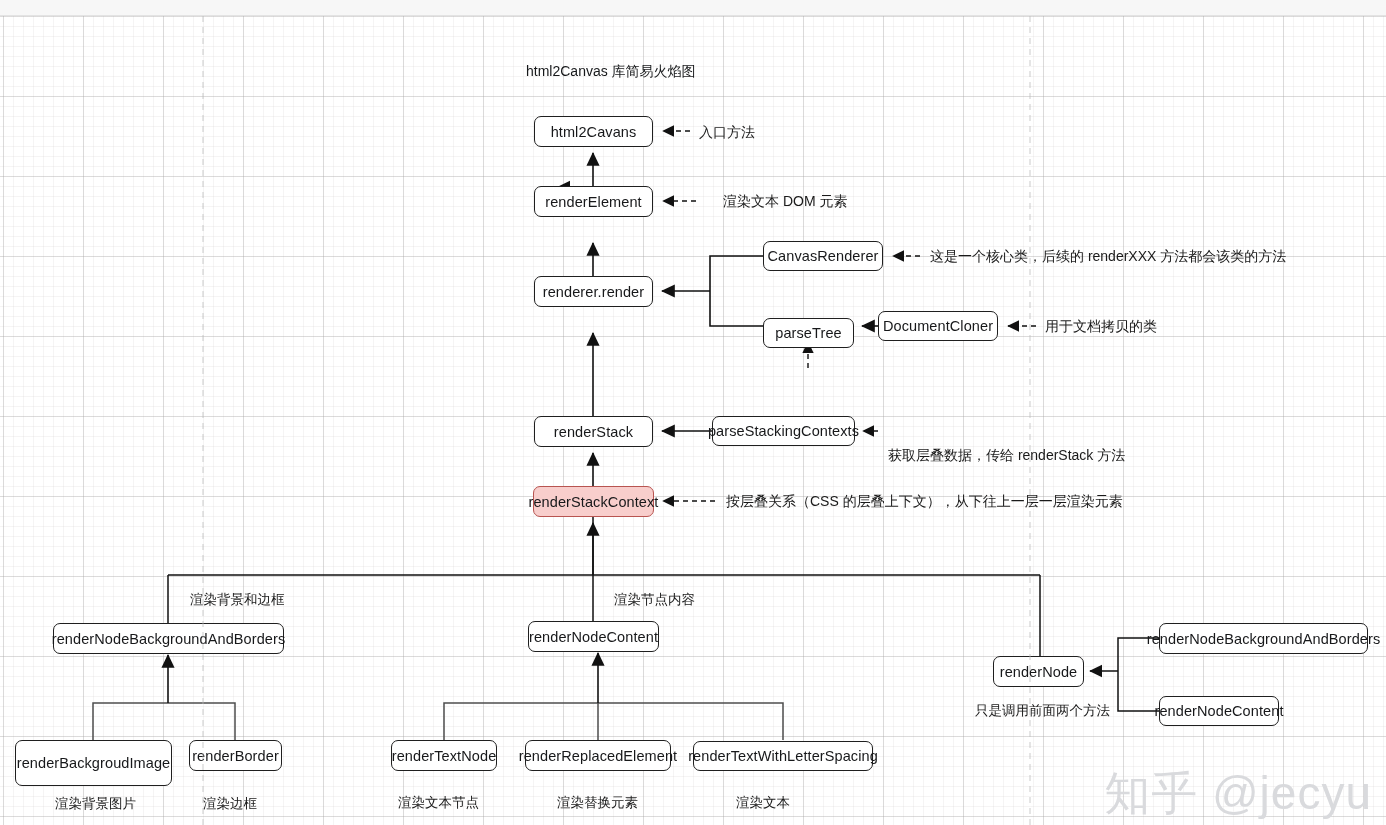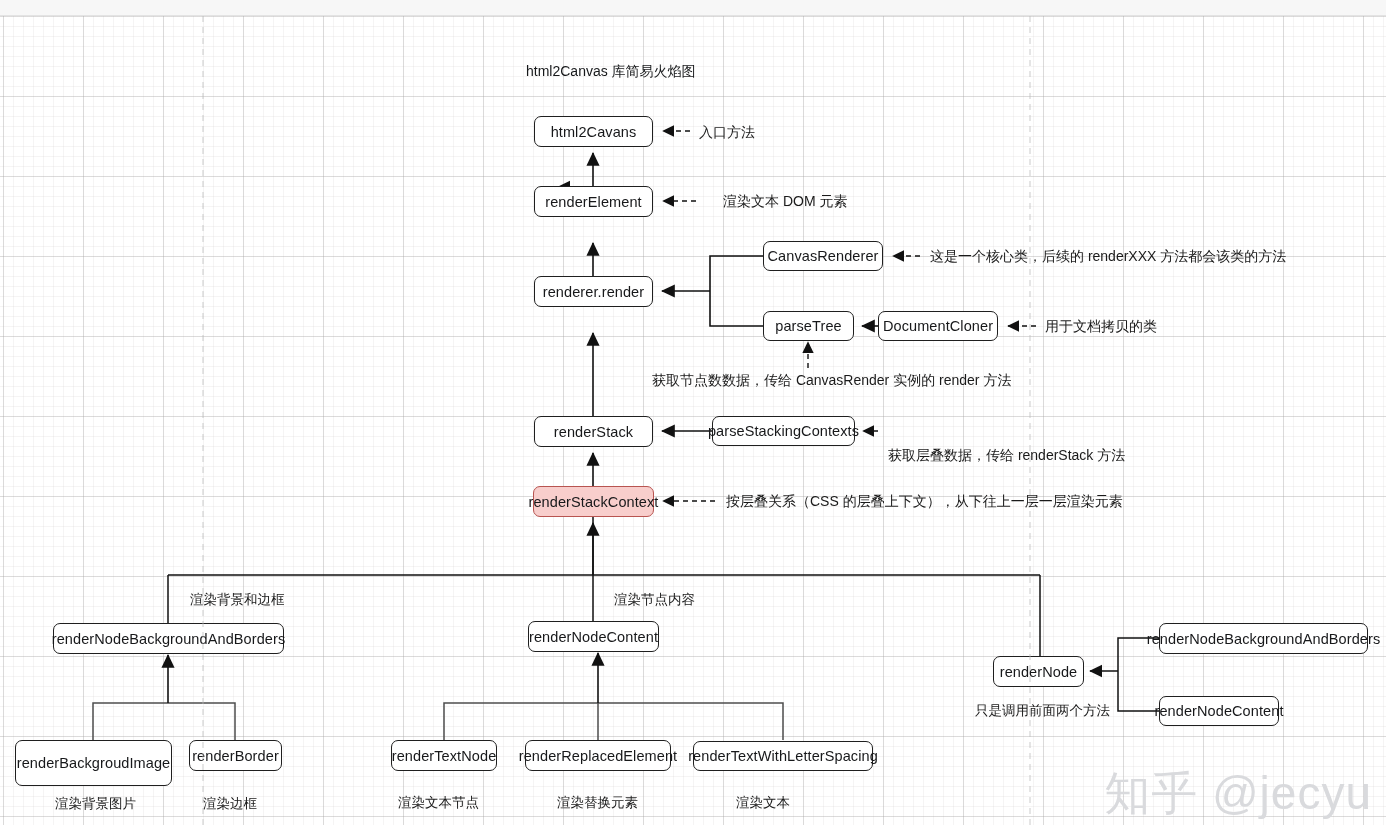--- a/index.html
+++ b/index.html
@@ -184,21 +184,21 @@
   <div class="title" style="left:526px; top:63px;">html2Canvas 库简易火焰图</div>
 
   <div class="node" style="left:534px; top:116px; width:119px; height:31px;text-align:right;">html2Cavans</div>
 
   <div class="node" style="left:534px; top:186px; width:119px; height:31px;">renderElement</div>
 
   <div class="node" style="left:534px; top:276px; width:119px; height:31px;">renderer.render</div>
 
   <div class="node" style="left:763px; top:241px; width:120px; height:30px;">CanvasRenderer</div>
 
-  <div class="node" style="left:763px; top:311px; width:91px; height:30px;">parseTree</div>
+  <div class="node" style="left:763px; top:318px; width:91px; height:30px;">parseTree</div>
 
   <div class="node" style="left:878px; top:311px; width:120px; height:30px;">DocumentCloner</div>
 
   <div class="node" style="left:534px; top:416px; width:119px; height:31px;">renderStack</div>
 
   <div class="node" style="left:712px; top:416px; width:143px; height:30px;">parseStackingContexts</div>
 
   <div class="node accent" style="left:533px; top:486px; width:121px; height:31px;">renderStackContext</div>
 
   <div class="node" style="left:53px; top:623px; width:231px; height:31px;">renderNodeBackgroundAndBorders</div>
@@ -222,21 +222,20 @@
   <div class="node" style="left:693px; top:741px; width:180px; height:30px;">renderTextWithLetterSpacing</div>
 
   <div class="note" style="left:699px; top:125px;">入口方法</div>
 
   <div class="note" style="left:723px; top:194px;">渲染文本 DOM 元素</div>
 
   <div class="note" style="left:930px; top:249px;">这是一个核心类，后续的 renderXXX 方法都会该类的方法</div>
 
   <div class="note" style="left:1045px; top:319px;">用于文档拷贝的类</div>
 
-  <div class="note" style="left:652px; top:373px;">获取节点数数据，传给 CanvasRender 实例的 render 方法</div>
 
   <div class="note" style="left:888px; top:424px;margin-top:24px;">获取层叠数据，传给 renderStack 方法</div>
 
   <div class="note" style="left:726px; top:494px;">按层叠关系（CSS 的层叠上下文），从下往上一层一层渲染元素</div>
 
   <div class="note cn" style="left:190px; top:593px;">渲染背景和边框</div>
 
   <div class="note cn" style="left:614px; top:593px;">渲染节点内容</div>
 
   <div class="note cn" style="left:975px; top:704px;">只是调用前面两个方法</div>

